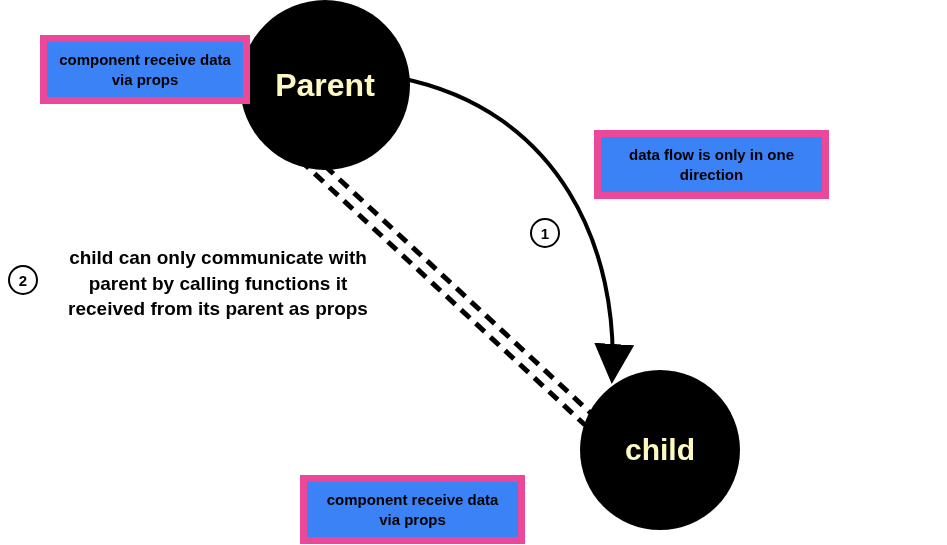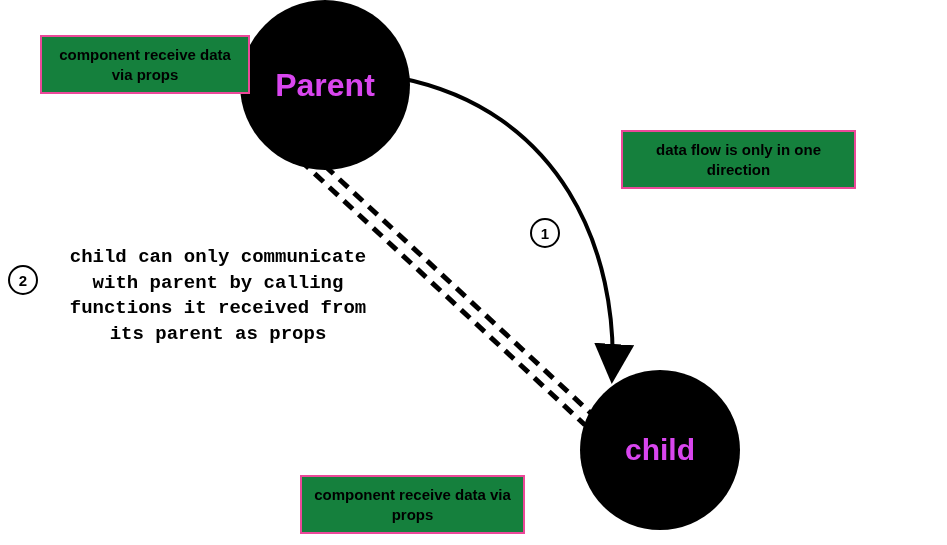--- a/index.html
+++ b/index.html
@@ -8,48 +8,48 @@
     height: 545px;
     position: relative;
     font-family: Arial, Helvetica, sans-serif;
     background: #fff;
     overflow: hidden;
   }
   .node {
     position: absolute;
     border-radius: 50%;
     background: #000;
-    color: #d946ef;
+    color: #fef9c3;
     display: flex;
     align-items: center;
     justify-content: center;
     font-weight: bold;
   }
   .node.parent {
     width: 170px; height: 170px;
     left: 240px; top: 0px;
     font-size: 32px;
   }
   .node.child {
     width: 160px; height: 160px;
     left: 580px; top: 370px;
     font-size: 30px;
   }
   .note {
     position: absolute;
-    background: #15803d;
-    border: 2px solid #ec4899;
+    background: #3b82f6;
+    border: 7px solid #ec4899;
     padding: 8px 10px;
     font-size: 15px;
     font-weight: bold;
     text-align: center;
     line-height: 1.3;
   }
   .note.n1 { left: 40px;  top: 35px;  width: 210px; }
-  .note.n2 { left: 621px; top: 130px; width: 235px; }
+  .note.n2 { left: 594px; top: 130px; width: 235px; }
   .note.n3 { left: 300px; top: 475px; width: 225px; }
   .step-label {
     position: absolute;
     display: flex;
     align-items: center;
     gap: 10px;
     font-weight: bold;
     font-size: 19px;
   }
   .step-label .circ {
@@ -57,21 +57,21 @@
     border: 2px solid #000;
     border-radius: 50%;
     display: flex;
     align-items: center;
     justify-content: center;
     font-size: 15px;
     font-weight: bold;
   }
   .step-label.s1 { left: 530px; top: 218px; }
   .step-label.s2 { left: 8px;   top: 245px; align-items: flex-start; }
-  .step-label.s2 .txt { width: 340px; text-align: center; line-height: 1.35; font-family: Liberation Mono, monospace; }
+  .step-label.s2 .txt { width: 340px; text-align: center; line-height: 1.35; }
   .step-label.s2 .circ { margin-top: 20px; }
   svg.edges {
     position: absolute;
     left: 0; top: 0;
     width: 947px; height: 545px;
     pointer-events: none;
   }
 </style>
 </head>
 <body>

